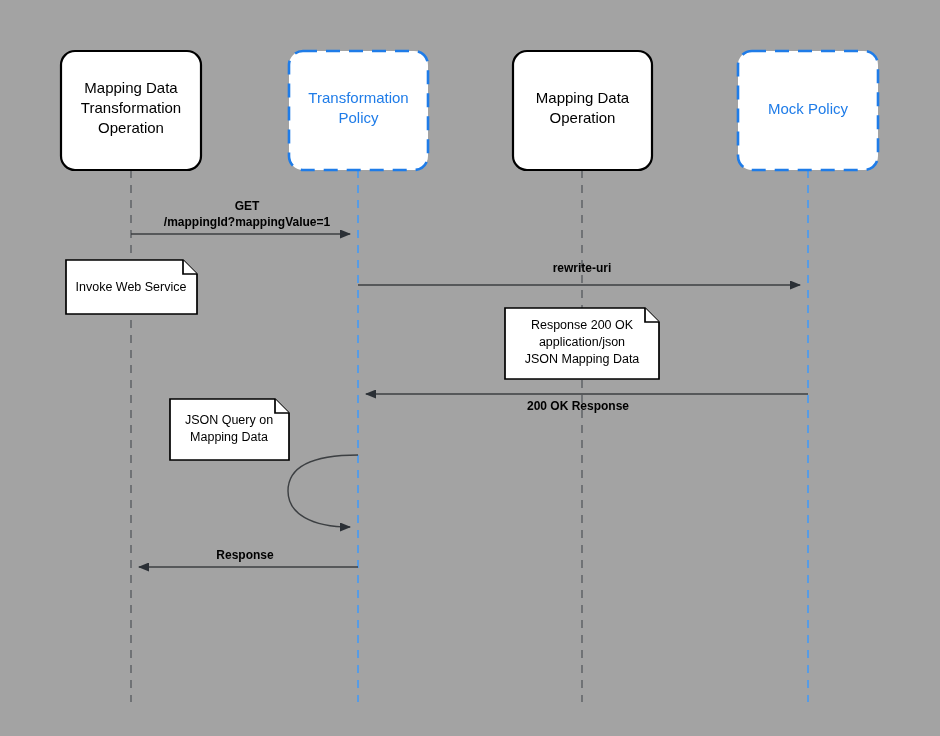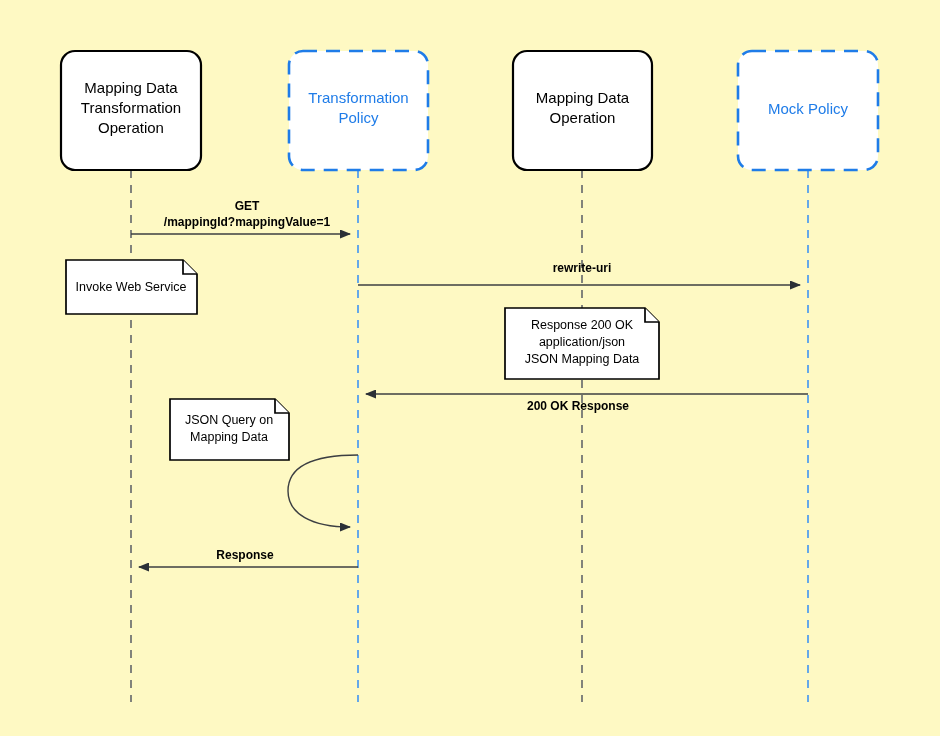--- a/index.html
+++ b/index.html
@@ -4,21 +4,21 @@
 <style>
   html, body {
     margin: 0;
     padding: 0;
     background: #ffffff;
   }
   #canvas {
     position: relative;
     width: 940px;
     height: 736px;
-    background: #fef9c3;
+    background: #a3a3a3;
     font-family: "Liberation Sans", sans-serif;
     overflow: hidden;
   }
   svg.layer {
     position: absolute;
     top: 0;
     left: 0;
     width: 940px;
     height: 736px;
   }

